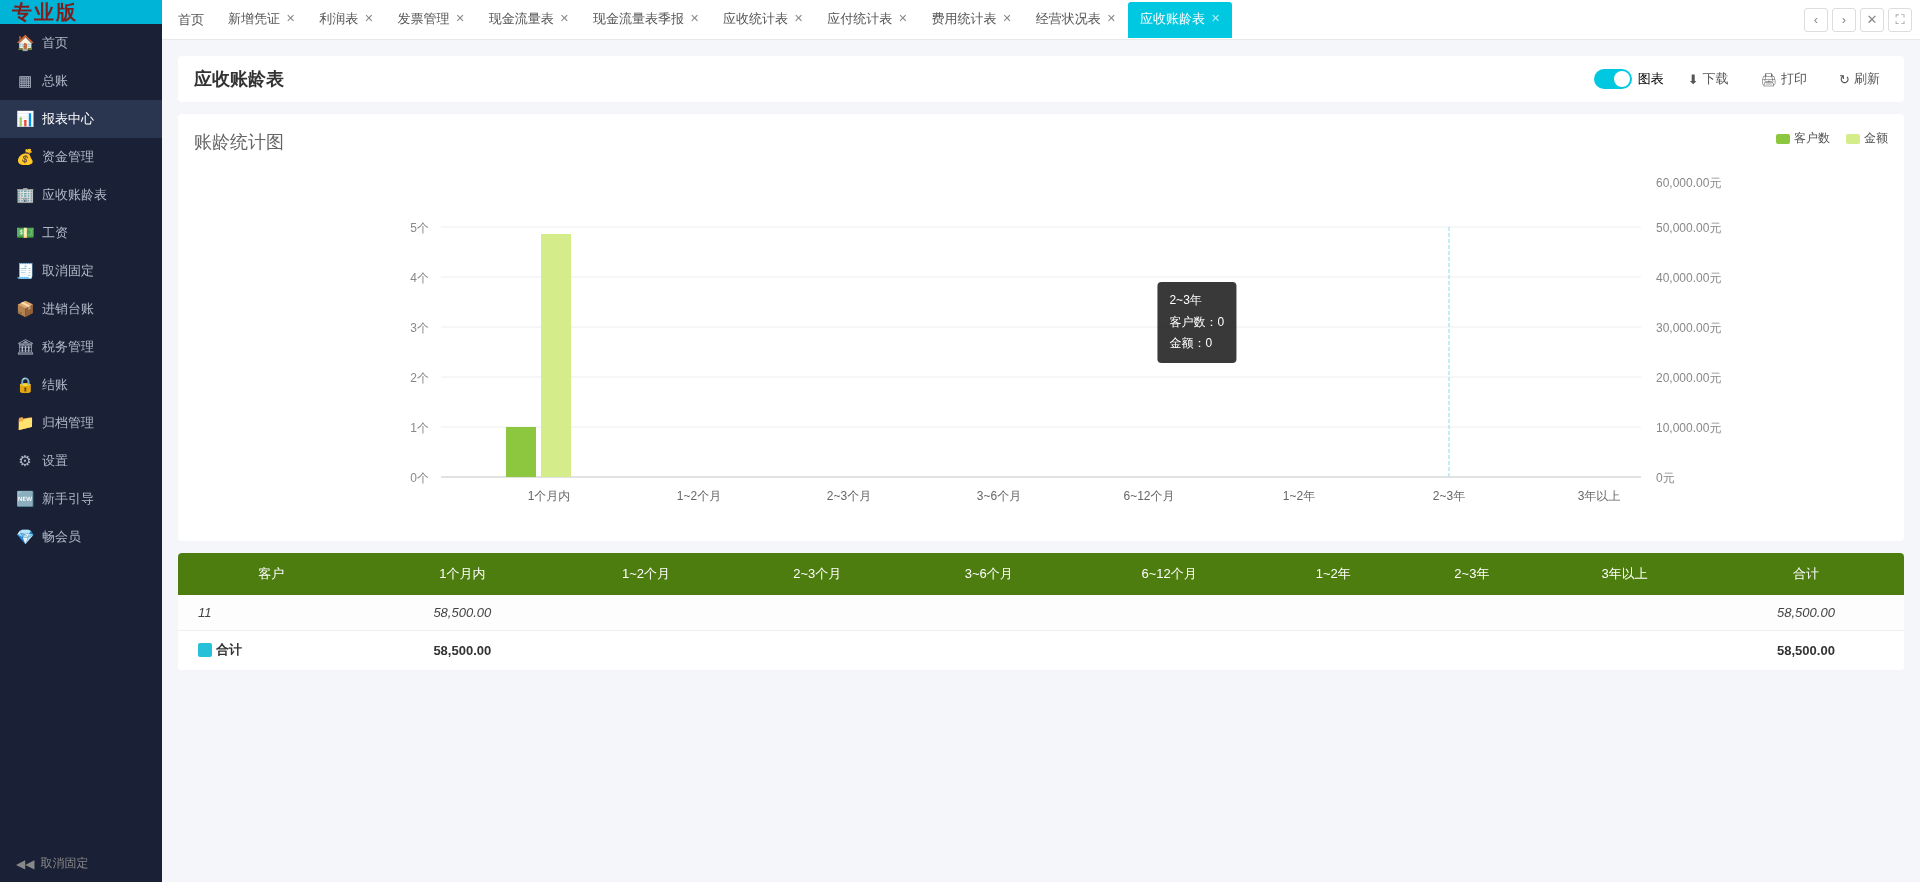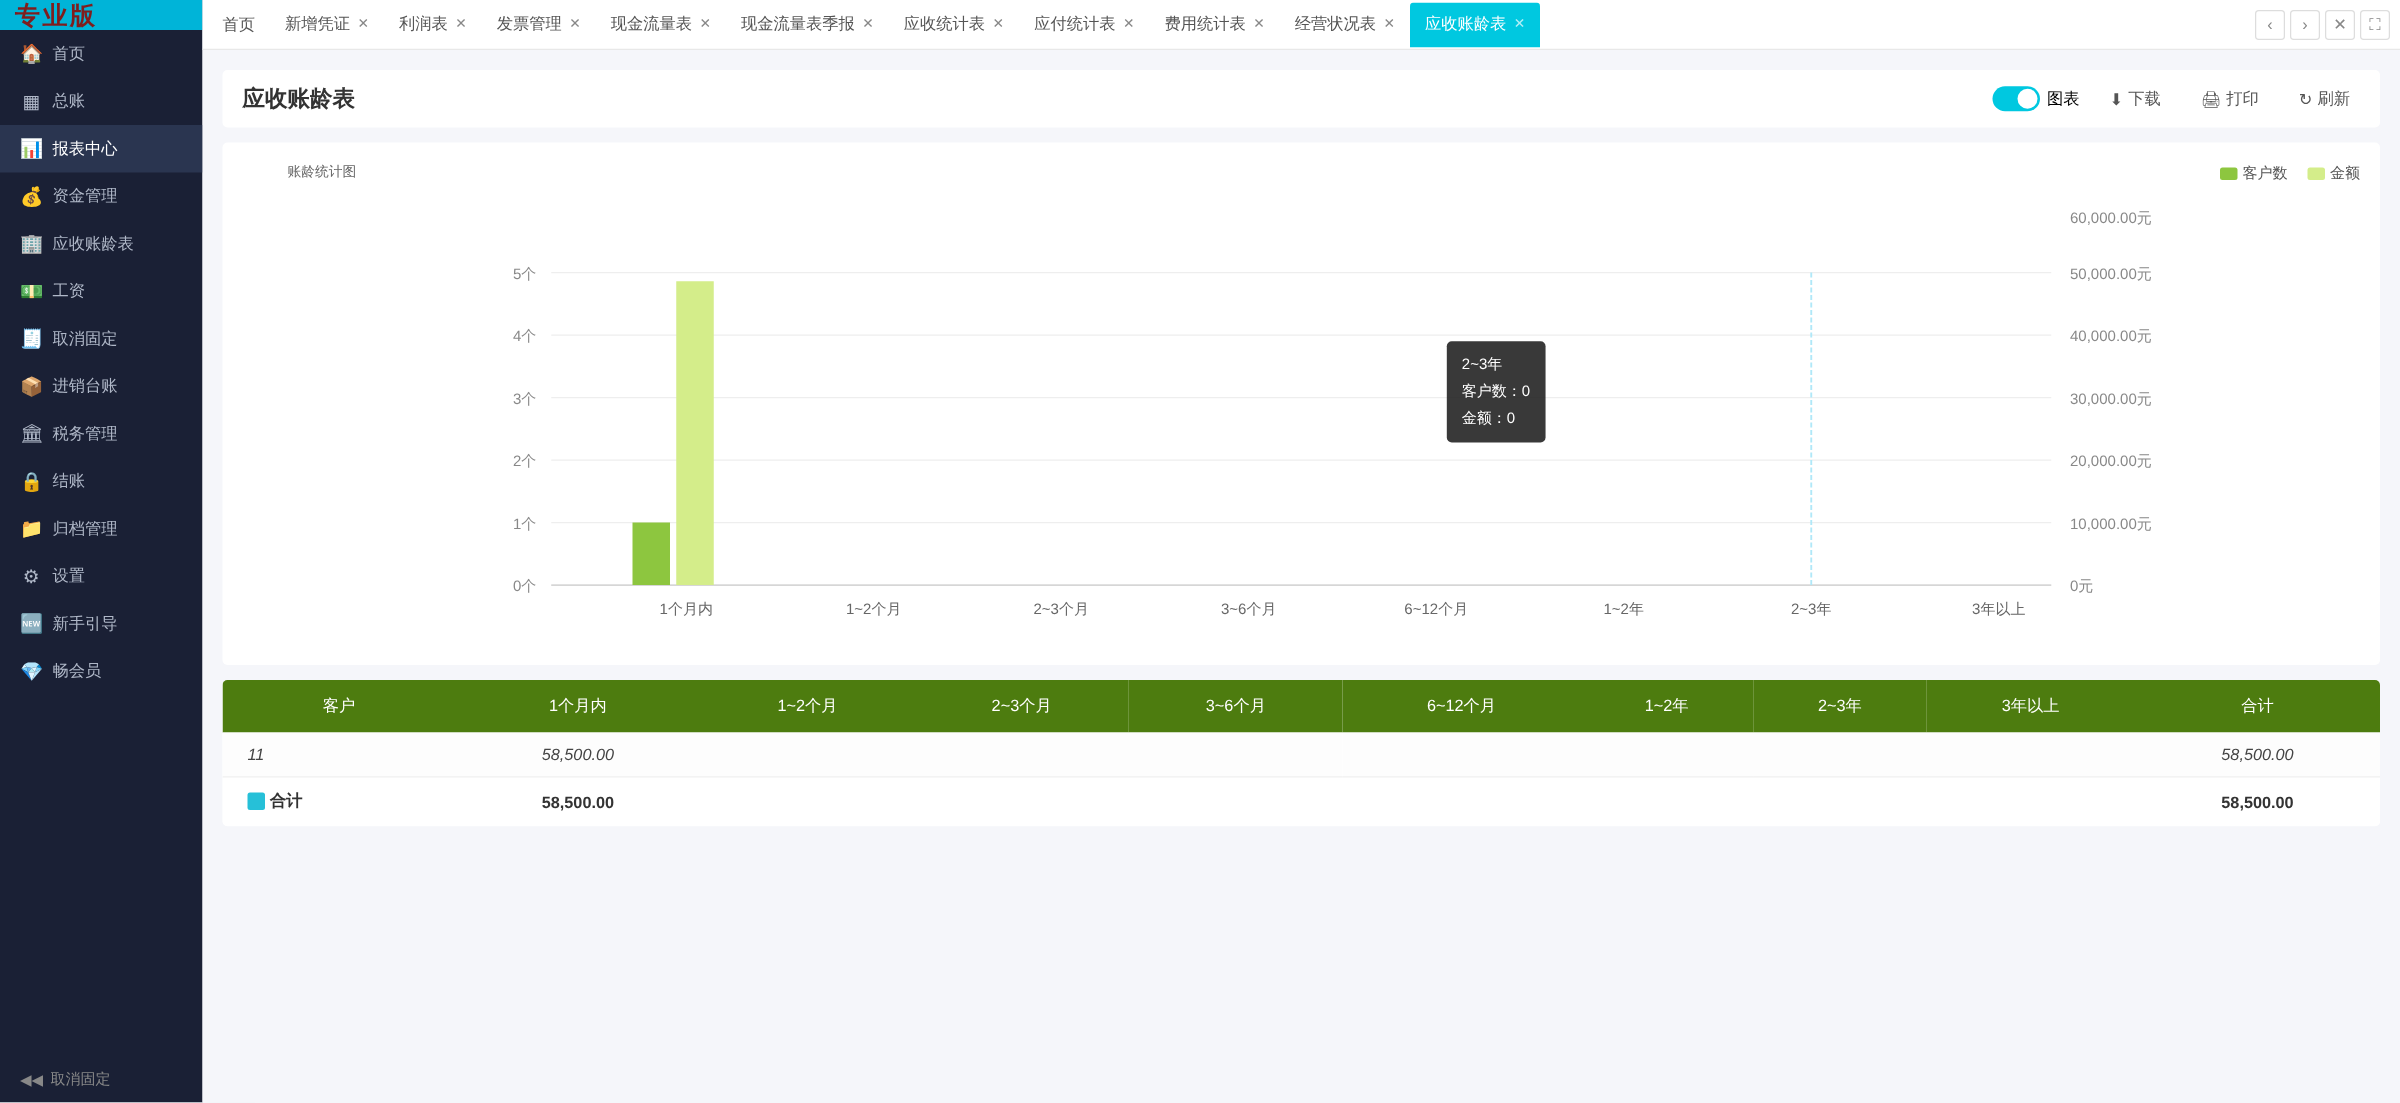--- a/index.html
+++ b/index.html
@@ -177,24 +177,23 @@
     }
 
     
     .chart-container {
       background: #fff;
       border-radius: 4px;
       padding: 16px;
       position: relative;
     }
     .chart-title {
-      font-size: 11px;
+      font-size: 18px;
       color: #666;
       margin-bottom: 8px;
-      margin-left: 36px;
     }
     .legend {
       position: absolute;
       top: 16px;
       right: 16px;
       display: flex;
       gap: 16px;
       font-size: 12px;
       color: #555;
       align-items: center;

